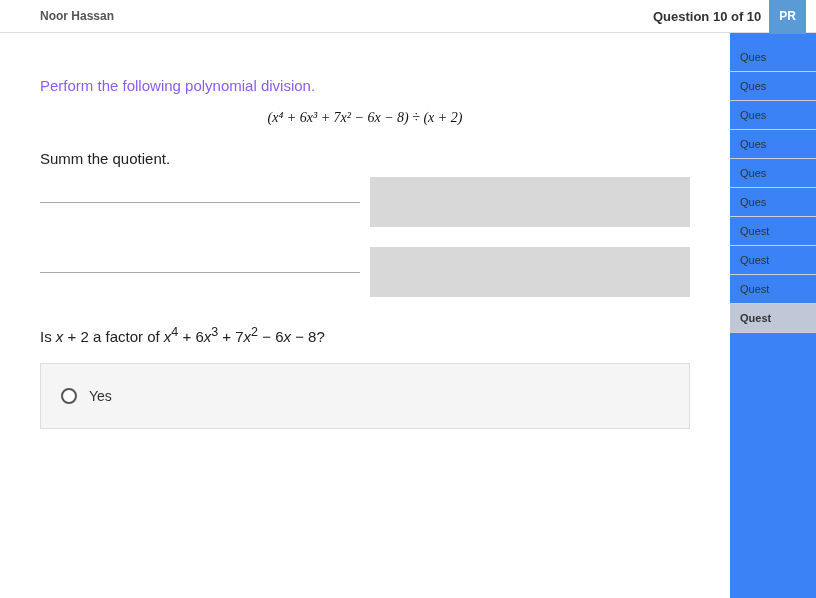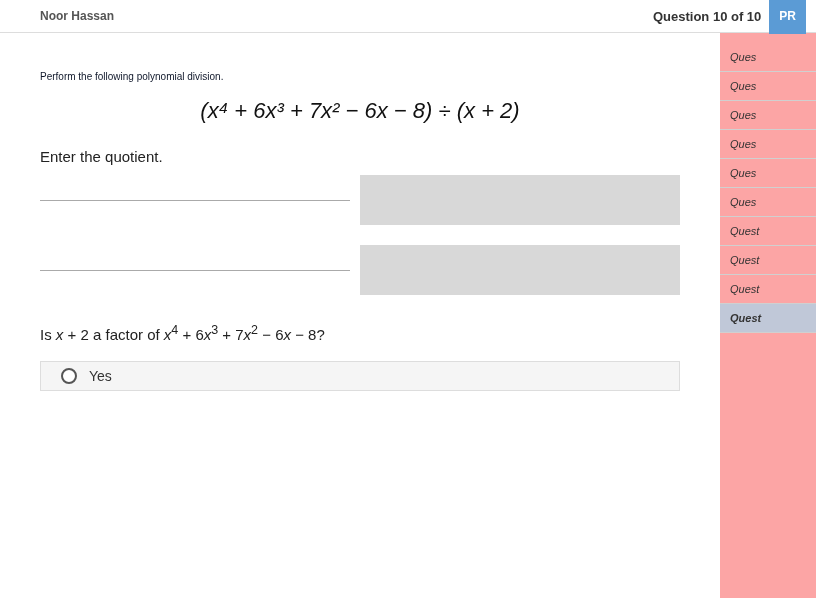--- a/index.html
+++ b/index.html
@@ -19,32 +19,33 @@
 
     .main-content {
       flex: 1;
       background-color: #ffffff;
       padding: 30px 40px 20px 40px;
       position: relative;
       overflow-y: auto;
     }
 
     .problem-statement {
-      font-size: 10px;
-      color: #0f172a;
+      font-size: 15px;
+      color: #8b5cf6;
       margin-bottom: 16px;
-      margin-top: 8px;
+      margin-top: 14px;
     }
 
     .math-expression {
       text-align: center;
-      font-size: 22px;
+      font-size: 14px;
       color: #111;
       margin-bottom: 24px;
       font-style: italic;
+      font-family: Liberation Serif, serif;
     }
 
     .section-label {
       font-size: 15px;
       color: #222;
       margin-bottom: 10px;
     }
 
     .answer-row {
       display: flex;
@@ -71,21 +72,21 @@
       color: #222;
       margin-bottom: 18px;
       margin-top: 28px;
     }
 
     .radio-option {
       display: flex;
       align-items: center;
       background-color: #f5f5f5;
       border: 1px solid #ddd;
-      padding: 6px 20px;
+      padding: 24px 20px;
       margin-bottom: 8px;
       cursor: pointer;
       width: 100%;
     }
 
     .radio-circle {
       width: 16px;
       height: 16px;
       border: 2px solid #555;
       border-radius: 50%;
@@ -93,26 +94,25 @@
       flex-shrink: 0;
       background-color: white;
     }
 
     .radio-label {
       font-size: 14px;
       color: #333;
     }
 
     .sidebar {
-      width: 96px;
-      background-color: #fca5a5;
+      width: 86px;
+      background-color: #3b82f6;
       padding: 10px 0;
       display: flex;
       flex-direction: column;
-      font-style: italic;
     }
 
     .sidebar-item {
       padding: 8px 10px;
       font-size: 11px;
       color: #333;
       border-bottom: 1px solid #d0d0d0;
       cursor: pointer;
       white-space: nowrap;
       overflow: hidden;
@@ -193,21 +193,21 @@
   <div class="content-area">
 
     <div class="main-content">
 
       <p class="problem-statement">Perform the following polynomial division.</p>
 
       <div class="math-expression">
         <span>(x⁴ + 6x³ + 7x² − 6x − 8) ÷ (x + 2)</span>
       </div>
 
-      <p class="section-label">Enter the quotient.</p>
+      <p class="section-label">Summ the quotient.</p>
       <div class="answer-row">
         <div class="answer-line"></div>
         <div class="answer-box"></div>
       </div>
 
       <div class="answer-row">
         <div class="answer-line"></div>
         <div class="answer-box"></div>
       </div>
 

